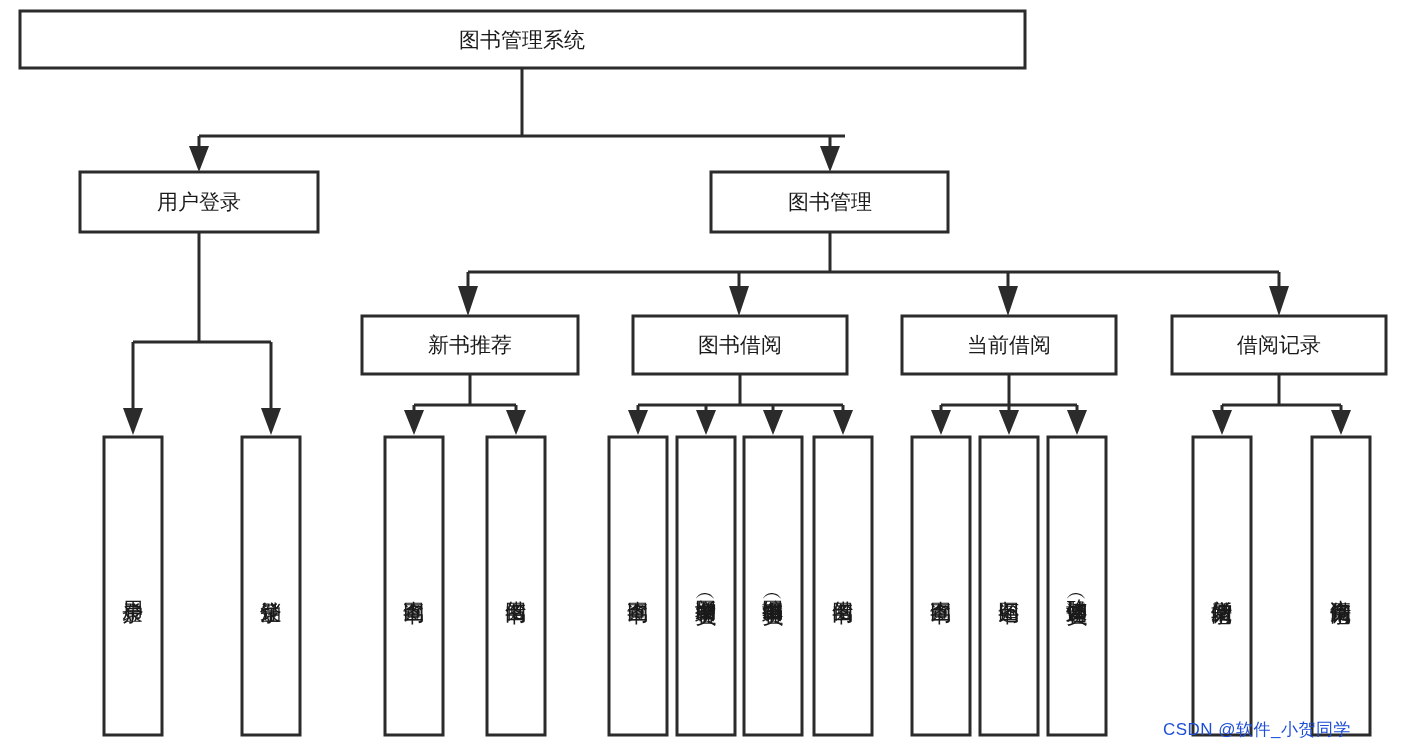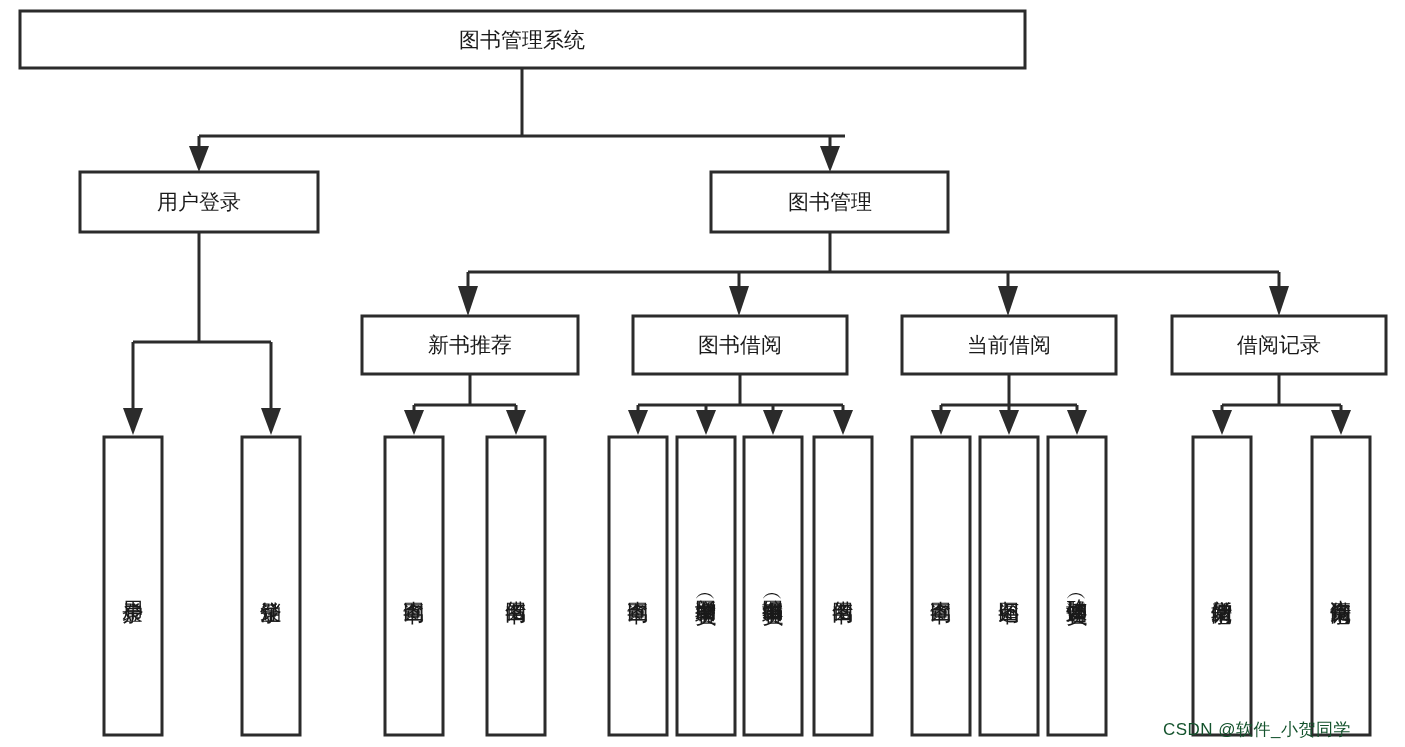--- a/index.html
+++ b/index.html
@@ -65,21 +65,21 @@
     letter-spacing: 1px;
     white-space: nowrap;
     text-align: center;
   }
   .watermark {
     position: absolute;
     right: 12px;
     bottom: 6px;
     font-family: "Liberation Sans", "DejaVu Sans", sans-serif;
     font-size: 17px;
-    color: #14532d;
+    color: #1d4ed8;
     letter-spacing: 0.5px;
     user-select: none;
   }
 </style>
 </head>
 <body>
 
 <div id="diagram-root">
 
   <svg class="tree" viewBox="0 0 1405 747">

